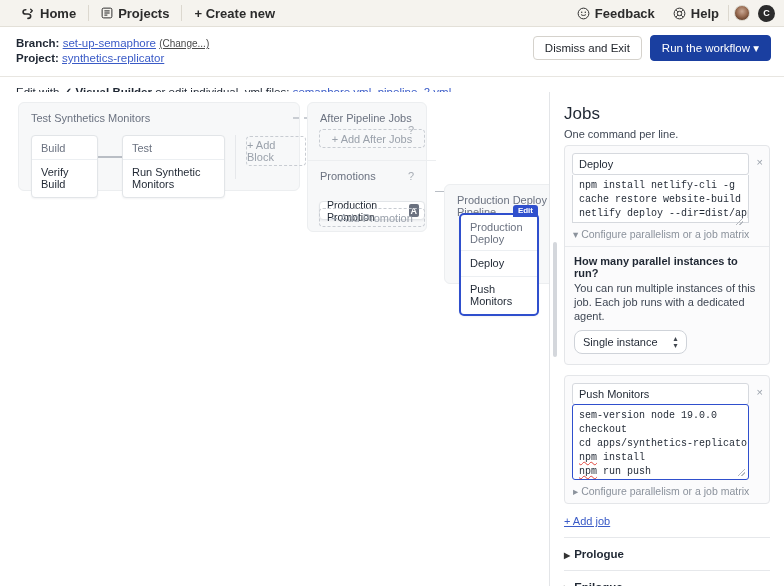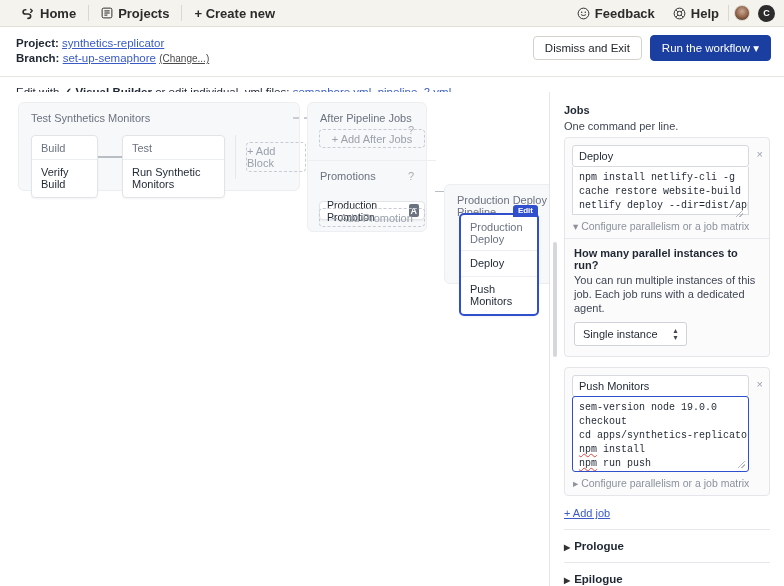--- a/index.html
+++ b/index.html
@@ -183,21 +183,21 @@
     padding: 12px 14px 0 14px;
   }
   .sb-scrollbar {
     position: absolute;
     left: 3px; top: 150px;
     width: 4px; height: 115px;
     background: #d4d7dc;
     border-radius: 3px;
   }
   .sb-h {
-    font-size: 11px; font-weight: bold; color: #1f2733; margin-bottom: 4px;
+    font-size: 17px; font-weight: normal; color: #1f2733; margin-bottom: 4px;
   }
   .sb-sub { font-size: 11px; color: #3f4754; margin-bottom: 5px; }
 
   .job-card {
     border: 1px solid #e4e6e9;
     border-radius: 4px;
     background: #fbfbfc;
     position: relative;
     margin-bottom: 10px;
   }
@@ -246,21 +246,21 @@
     font-size: 10.5px; color: #8b929c; padding: 5px 7px 6px 8px; cursor: pointer;
   }
   .par-box {
     border-top: 1px solid #e8eaed;
     padding: 8px 9px 10px 9px;
   }
   .par-q { font-size: 11px; font-weight: bold; color: #1f2733; margin-bottom: 2px; }
   .par-d { font-size: 11px; color: #3f4754; line-height: 14px; margin-bottom: 7px; }
   .sel-box {
     border: 1px solid #cfd3d9;
-    border-radius: 3px;
+    border-radius: 8px;
     background: #fff;
     font-size: 11px;
     padding: 4px 8px;
     display: inline-flex;
     align-items: center;
     gap: 16px;
     cursor: pointer;
   }
   .spinner-arrows { font-size: 8px; line-height: 7px; color: #41474f; text-align: center; }
   .add-job { font-size: 11px; color: #3a5bc7; text-decoration: underline; display: inline-block; margin: 1px 0 10px 0; cursor: pointer; }
@@ -329,27 +329,27 @@
       <span>Help</span>
     </div>
     <div class="nav-sep"></div>
     <div class="avatar-photo"></div>
     <div class="avatar-letter">C</div>
   </div>
 </div>
 
 <div class="proj-header">
   <div class="proj-line">
-    <b>Project:</b>
-    <a class="link">synthetics-replicator</a>
-  </div>
-  <div class="proj-line">
     <b>Branch:</b>
     <a class="link">set-up-semaphore</a>
     <span class="small-link">(Change...)</span>
+  </div>
+  <div class="proj-line">
+    <b>Project:</b>
+    <a class="link">synthetics-replicator</a>
   </div>
   <div class="hdr-buttons">
     <div class="btn btn-secondary">Dismiss and Exit</div>
     <div class="btn btn-primary">Run the workflow ▾</div>
   </div>
 </div>
 
 <div class="editbar">
   <span>Edit with</span>
   <b>✓</b>
@@ -366,21 +366,21 @@
     <div class="card" style="position:absolute; left:12px; top:32px; width:67px;">
       <div class="card-head">Build</div>
       <div class="card-row">Verify Build</div>
     </div>
     <div class="hline" style="left:79px; top:53px; width:24px; height:2px;"></div>
     <div class="card" style="position:absolute; left:103px; top:32px; width:103px;">
       <div class="card-head">Test</div>
       <div class="card-row">Run Synthetic Monitors</div>
     </div>
     <div class="vline" style="left:216px; top:32px; width:1px; height:44px;"></div>
-    <div class="dashed-btn" style="position:absolute; left:227px; top:39px; width:60px; height:30px;">+ Add Block</div>
+    <div class="dashed-btn" style="position:absolute; left:227px; top:33px; width:60px; height:30px;">+ Add Block</div>
   </div>
 
   <div class="dashline" style="left:293px; top:25px; width:17px;"></div>
 
   <div class="wf-block" style="left:307px; top:10px; width:120px; height:130px;">
     <div class="wf-title" style="padding-bottom:4px;">
       <span>After Pipeline Jobs</span>
       <span style="float:right; color:#a7adb5;">?</span>
     </div>
     <div class="dashed-btn" style="position:absolute; left:11px; top:26px; width:106px; height:19px;">+ Add After Jobs</div>

